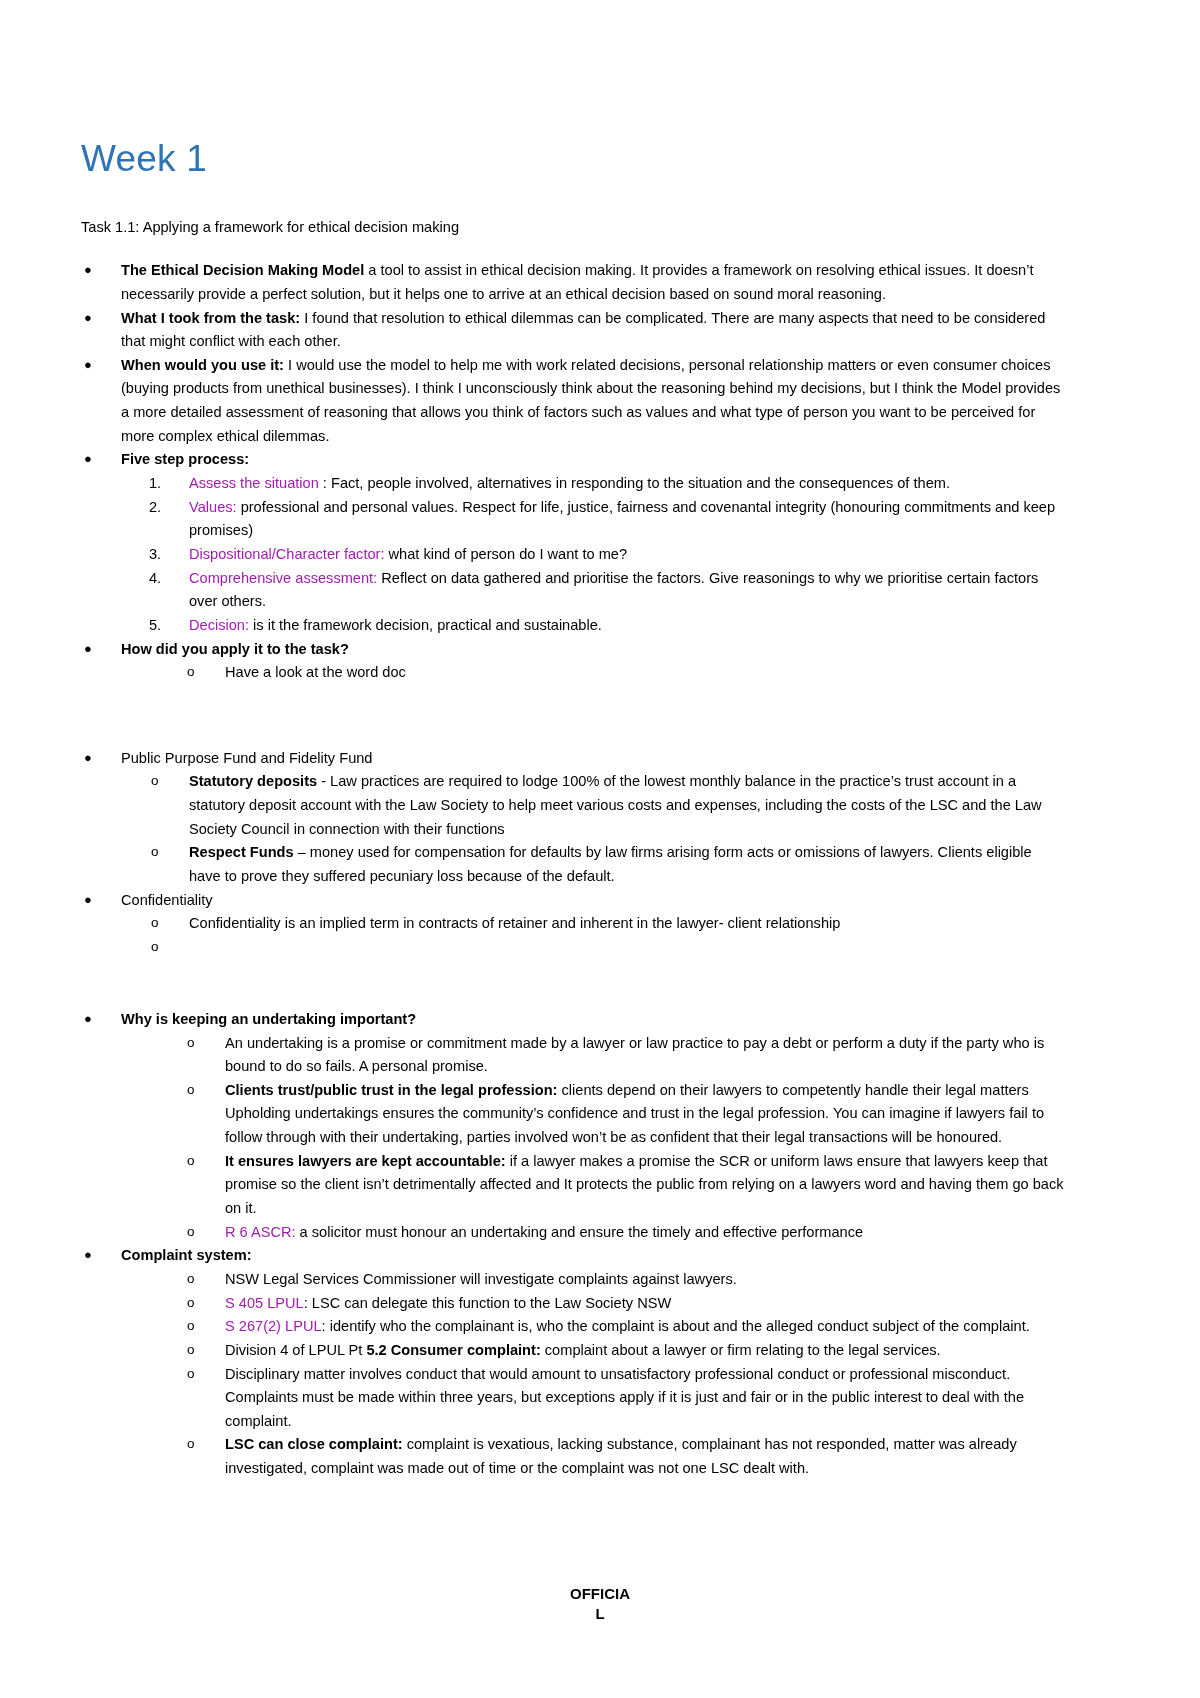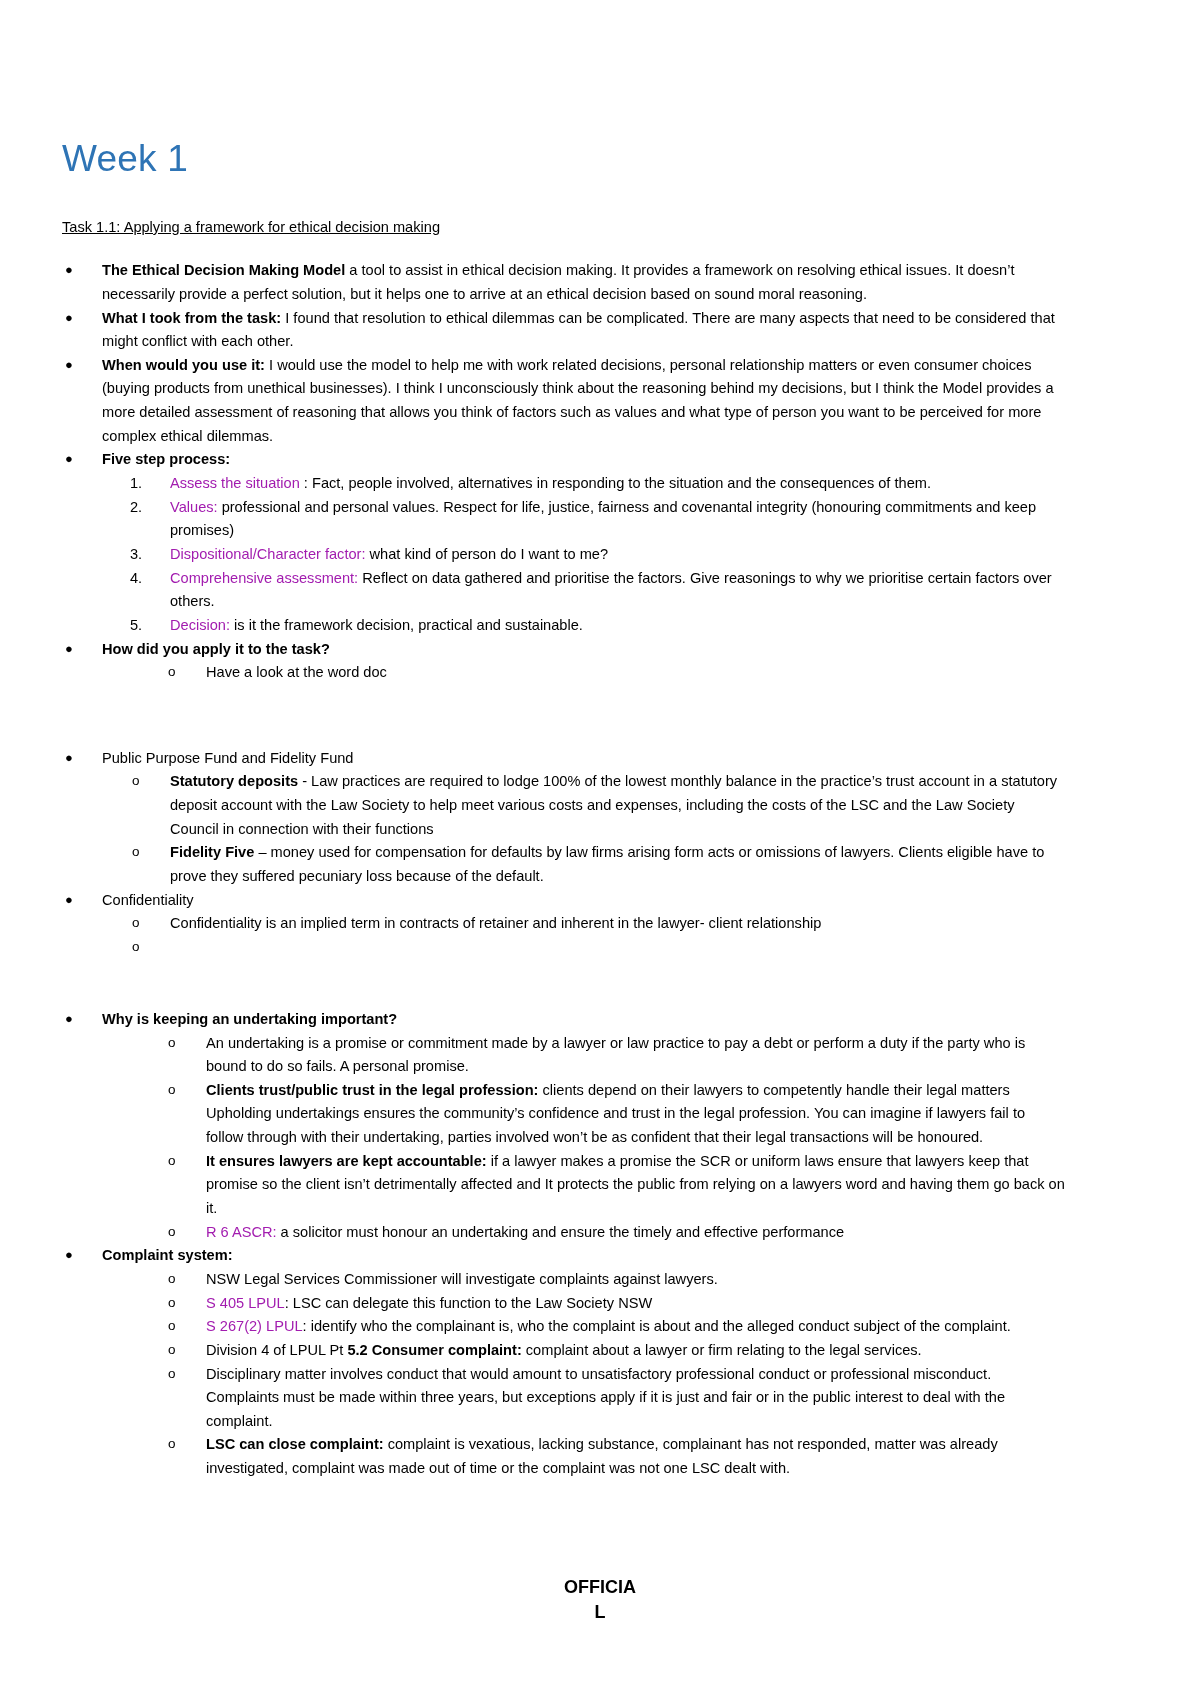--- a/index.html
+++ b/index.html
@@ -11,35 +11,34 @@
     font-family: "Liberation Sans", sans-serif;
     color: #000000;
   }
   .page {
     position: relative;
     width: 1200px;
     height: 1698px;
     margin: 0 auto;
     background: #ffffff;
     box-sizing: border-box;
-    padding: 140px 135px 0 62px;
+    padding: 140px 135px 0 81px;
     overflow: hidden;
   }
   .doc-title {
     font-size: 37px;
     font-weight: 400;
     color: #2E74B5;
     letter-spacing: 0.2px;
     margin: 0 0 38px 0;
     line-height: 1.05;
   }
   .section-heading {
     font-size: 14.6px;
     font-weight: 400;
-    text-decoration: underline;
     margin: 0 0 22px 0;
     line-height: 1.4;
   }
   .plain-heading {
     font-size: 14.6px;
     font-weight: 400;
     margin: 0 0 22px 0;
     line-height: 1.4;
   }
   ul.lvl1 {
@@ -103,21 +102,21 @@
   .b { font-weight: bold; }
   .green { color: #a21caf; }
   .gap-lg { height: 62px; }
   .gap-xl { height: 72px; }
   .footer {
     position: absolute;
     left: 0;
     right: 0;
     bottom: 74px;
     text-align: center;
-    font-size: 18px;
+    font-size: 15px;
     font-weight: bold;
     line-height: 1.35;
   }
   .footer span { display: block; }
 </style>
 </head>
 <body>
 
 <div class="page">
 
@@ -183,21 +182,21 @@
     <li>
       <span class="bullet">●</span>
       <span>Public Purpose Fund and Fidelity Fund</span>
       <ul class="lvl2o">
         <li>
           <span class="omark">o</span>
           <span class="b">Statutory deposits</span><span> - Law practices are required to lodge 100% of the lowest monthly balance in the practice’s trust account in a statutory deposit account with the Law Society to help meet various costs and expenses, including the costs of the LSC and the Law Society Council in connection with their functions</span>
         </li>
         <li>
           <span class="omark">o</span>
-          <span class="b">Fidelity Five</span><span> – money used for compensation for defaults by law firms arising form acts or omissions of lawyers. Clients eligible have to prove they suffered pecuniary loss because of the default.</span>
+          <span class="b">Respect Funds</span><span> – money used for compensation for defaults by law firms arising form acts or omissions of lawyers. Clients eligible have to prove they suffered pecuniary loss because of the default.</span>
         </li>
       </ul>
     </li>
     <li>
       <span class="bullet">●</span>
       <span>Confidentiality</span>
       <ul class="lvl2o">
         <li>
           <span class="omark">o</span>
           <span>Confidentiality is an implied term in contracts of retainer and inherent in the lawyer- client relationship</span>

